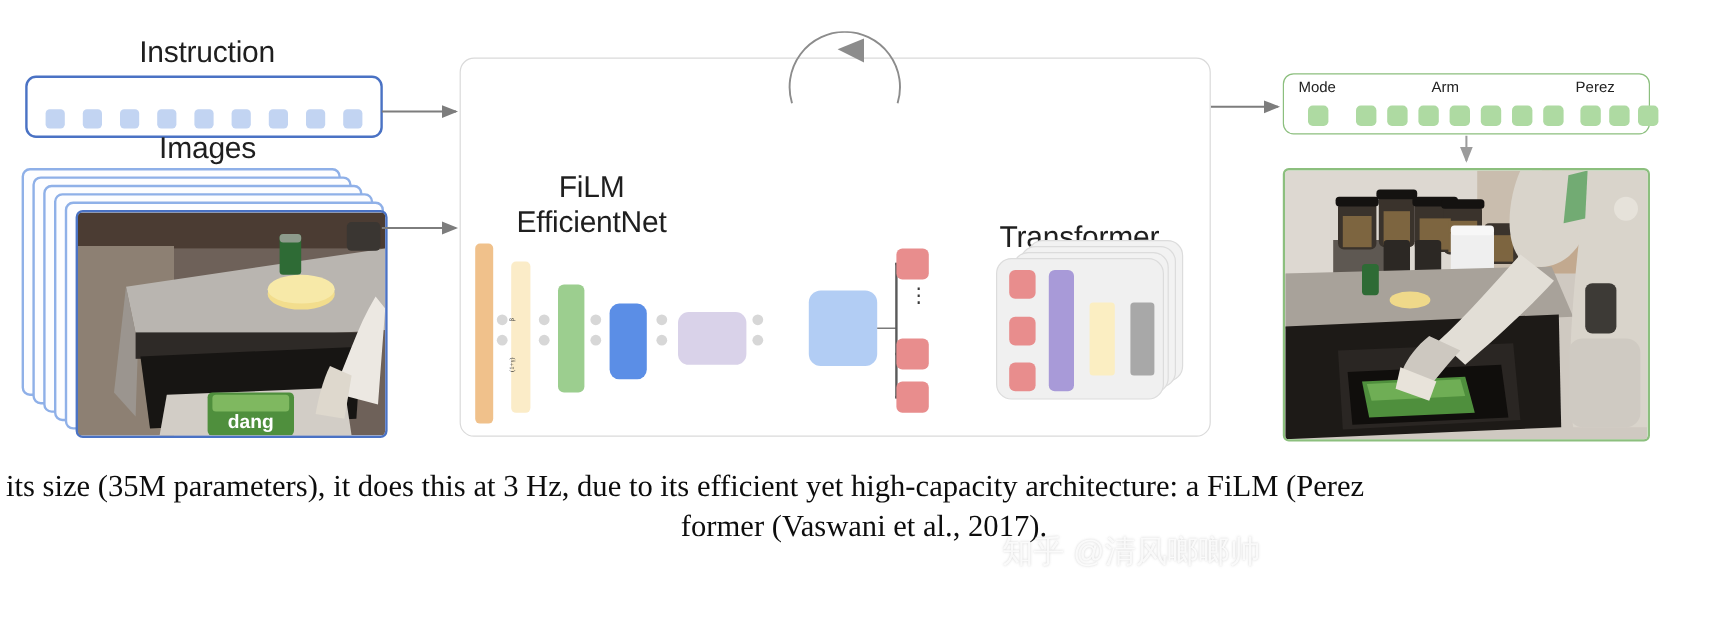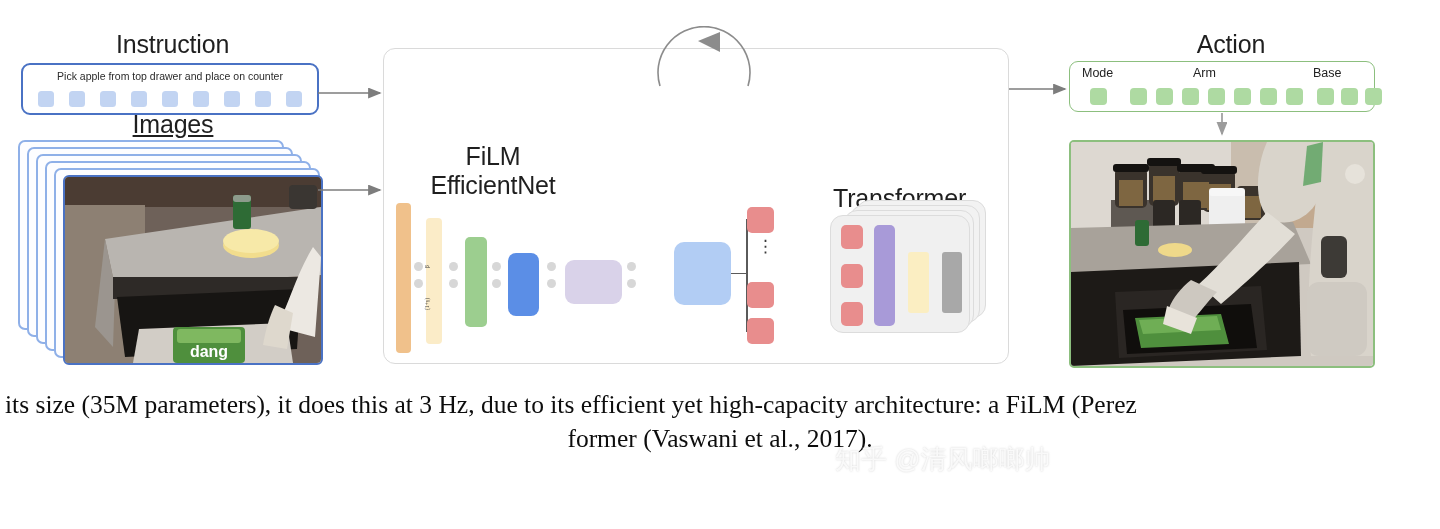--- a/index.html
+++ b/index.html
@@ -59,21 +59,21 @@
     justify-content: center;
     gap: 15px;
   }
   .token-sq {
     width: 16px; height: 16px;
     background: #c2d4f2;
     border-radius: 3.5px;
   }
 
   
-  #images-title { left: 118px; top: 110px; width: 110px; text-decoration: underline; }
+  #images-title { left: 118px; top: 110px; width: 110px; }
   #images-stack {
     position: absolute;
     left: 18px; top: 140px;
     width: 306px; height: 228px;
   }
   .img-ghost {
     position: absolute;
     border: 2px solid #8fb0e8;
     border-radius: 7px;
     background: #fdfdff;
@@ -320,21 +320,20 @@
   }
 </style>
 </head>
 <body>
 
 <div id="figure">
 
   <div class="lbl-heading" id="instruction-title">Instruction</div>
 
   <div id="instruction-box">
-    <div id="instruction-text">Pick apple from top drawer and place on counter</div>
     <div id="instruction-tokens">
       <span class="token-sq"></span>
       <span class="token-sq"></span>
       <span class="token-sq"></span>
       <span class="token-sq"></span>
       <span class="token-sq"></span>
       <span class="token-sq"></span>
       <span class="token-sq"></span>
       <span class="token-sq"></span>
       <span class="token-sq"></span>
@@ -442,26 +441,25 @@
 
   <svg class="conn" style="left:1009px; top:78px;" width="64" height="24">
     <defs>
       <marker id="ah2" markerWidth="9" markerHeight="9" refX="7" refY="3.2" orient="auto">
         <path d="M0,0 L8,3.2 L0,6.4 z" fill="#7d7d7d"></path>
       </marker>
     </defs>
     <line x1="0" y1="11" x2="56" y2="11" stroke="#7d7d7d" stroke-width="1.7" marker-end="url(#ah2)"></line>
   </svg>
 
-  <div class="lbl-heading" id="action-title">Action</div>
 
   <div id="action-box">
     <div class="action-group-label" id="al-mode">Mode</div>
     <div class="action-group-label" id="al-arm">Arm</div>
-    <div class="action-group-label" id="al-base">Base</div>
+    <div class="action-group-label" id="al-base">Perez</div>
 
     <span class="action-sq" style="left:20px;"></span>
 
     <span class="action-sq" style="left:60px;"></span>
     <span class="action-sq" style="left:86px;"></span>
     <span class="action-sq" style="left:112px;"></span>
     <span class="action-sq" style="left:138px;"></span>
     <span class="action-sq" style="left:164px;"></span>
     <span class="action-sq" style="left:190px;"></span>
     <span class="action-sq" style="left:216px;"></span>

